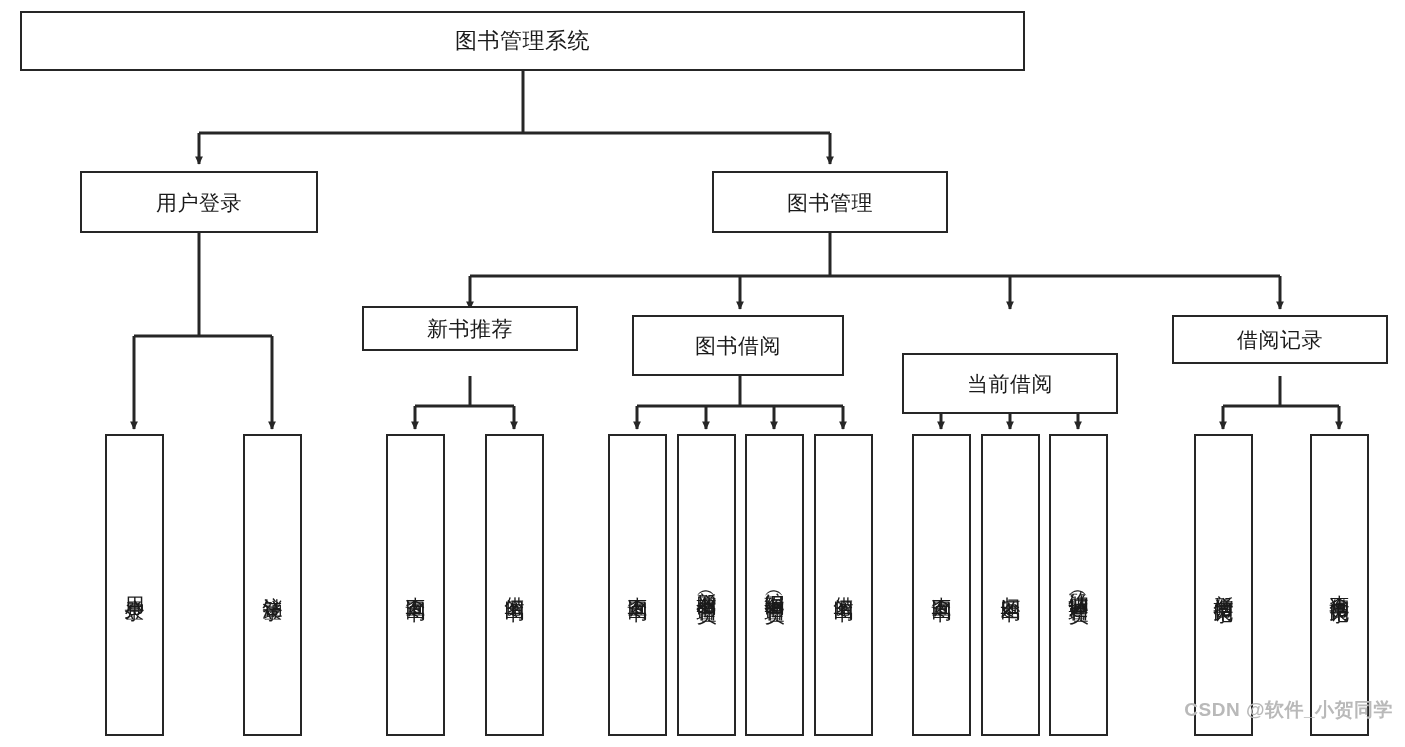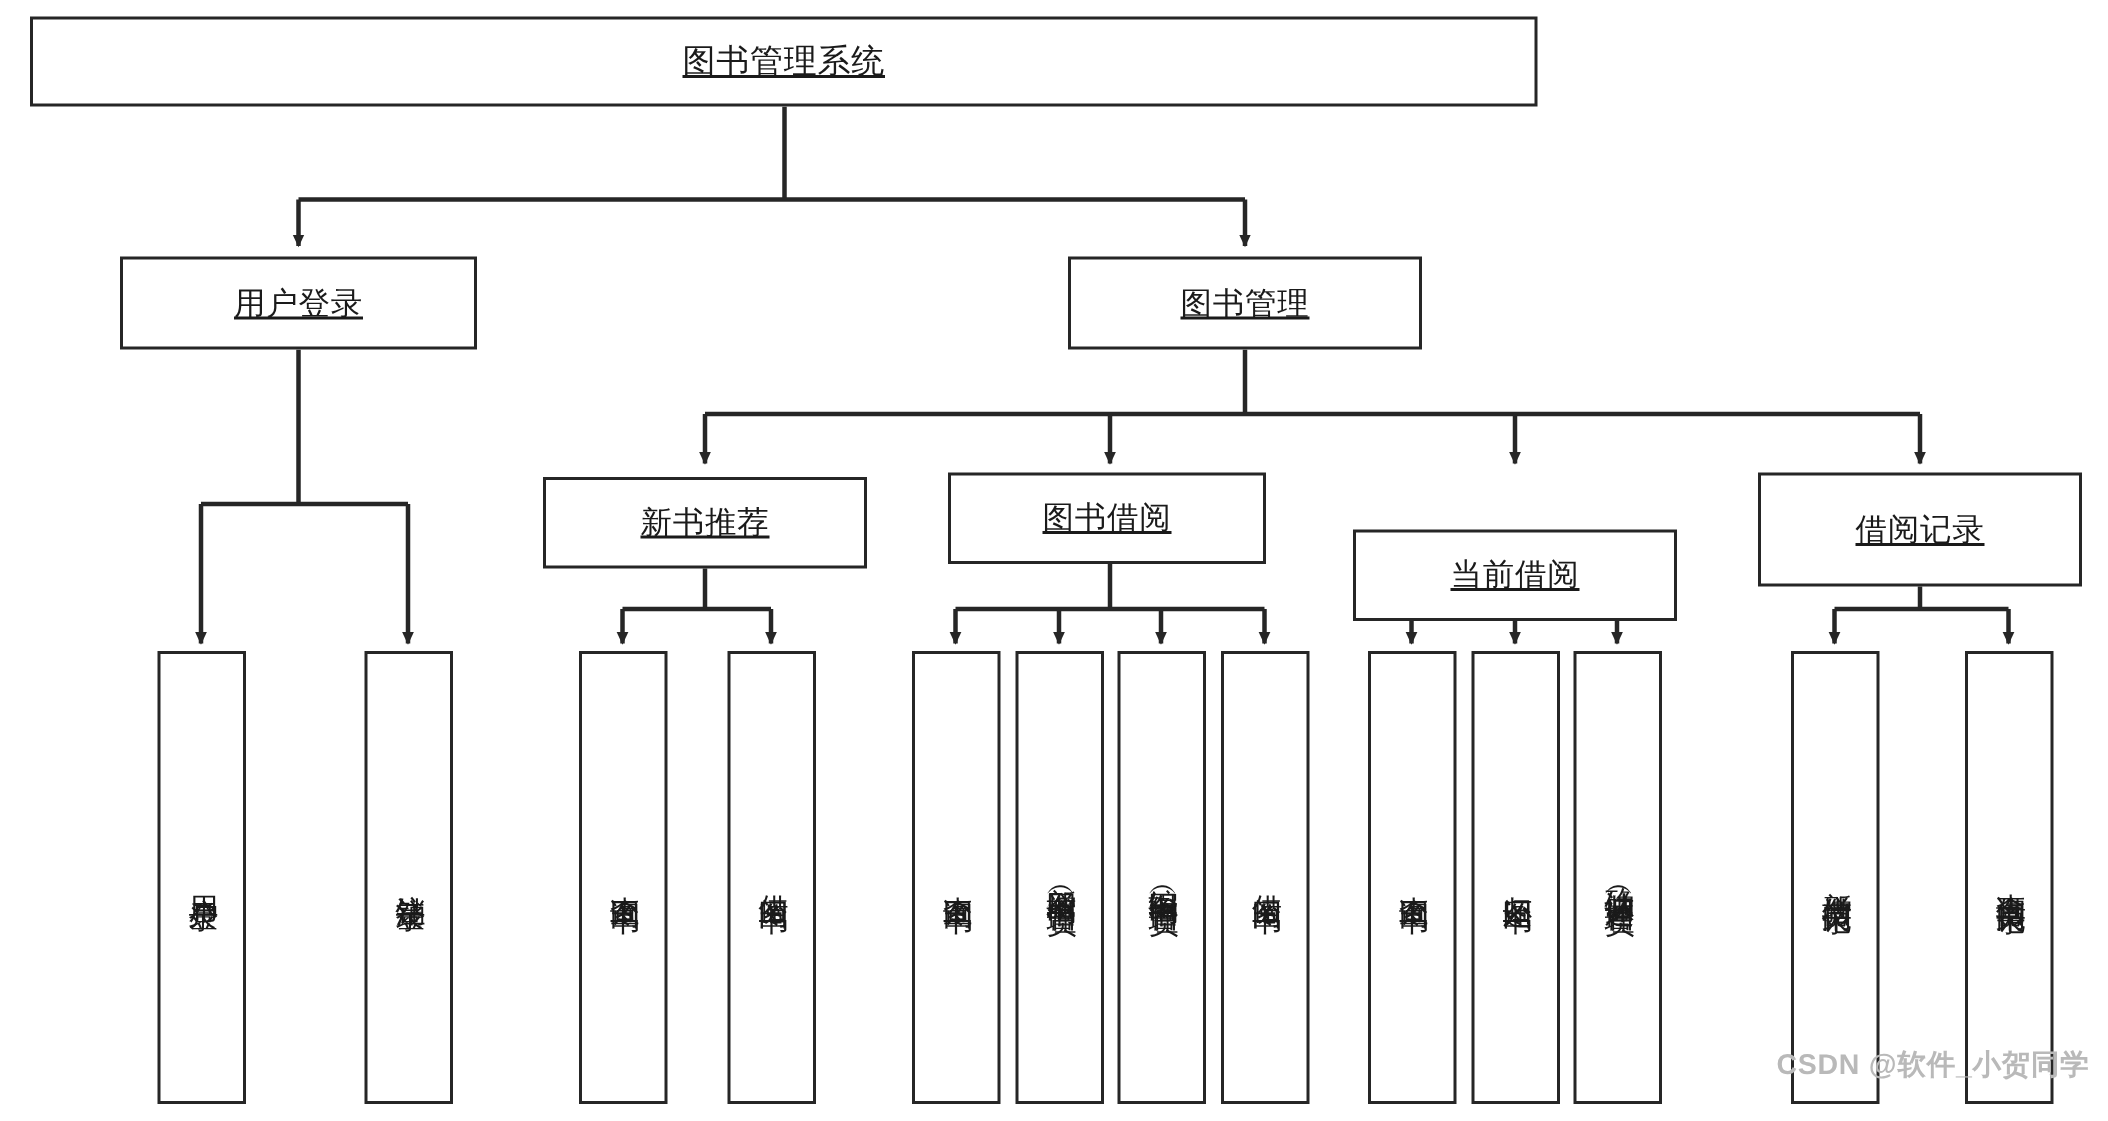--- a/index.html
+++ b/index.html
@@ -39,21 +39,20 @@
   }
   .node-label {
     color: #1a1a1a;
     white-space: nowrap;
     letter-spacing: 0.5px;
   }
   
   .node.horiz .node-label {
     font-size: 21px;
     line-height: 1;
-    text-decoration: underline;
   }
   .node.root .node-label {
     font-size: 22px;
   }
   
   .node.vert {
     align-items: center;
     justify-content: center;
   }
   .node.vert .node-label {
@@ -139,33 +138,33 @@
   </div>
 
   <div class="node horiz" style="left:80px; top:171px; width:238px; height:62px;">
     <span class="node-label">用户登录</span>
   </div>
 
   <div class="node horiz" style="left:712px; top:171px; width:236px; height:62px;">
     <span class="node-label">图书管理</span>
   </div>
 
-  <div class="node horiz" style="left:362px; top:318px; width:216px; height:61px;">
+  <div class="node horiz" style="left:362px; top:306px; width:216px; height:45px;">
     <span class="node-label">新书推荐</span>
   </div>
 
   <div class="node horiz" style="left:632px; top:315px; width:212px; height:61px;">
     <span class="node-label">图书借阅</span>
   </div>
 
   <div class="node horiz" style="left:902px; top:315px; width:216px; height:61px;margin-top:38px;">
     <span class="node-label">当前借阅</span>
   </div>
 
-  <div class="node horiz" style="left:1172px; top:315px; width:216px; height:76px;">
+  <div class="node horiz" style="left:1172px; top:315px; width:216px; height:49px;">
     <span class="node-label">借阅记录</span>
   </div>
 
   <div class="node vert" style="left:105px; top:434px; width:59px; height:302px;">
     <span class="node-label">用户登录</span>
   </div>
 
   <div class="node vert" style="left:243px; top:434px; width:59px; height:302px;">
     <span class="node-label">注销登录</span>
   </div>

